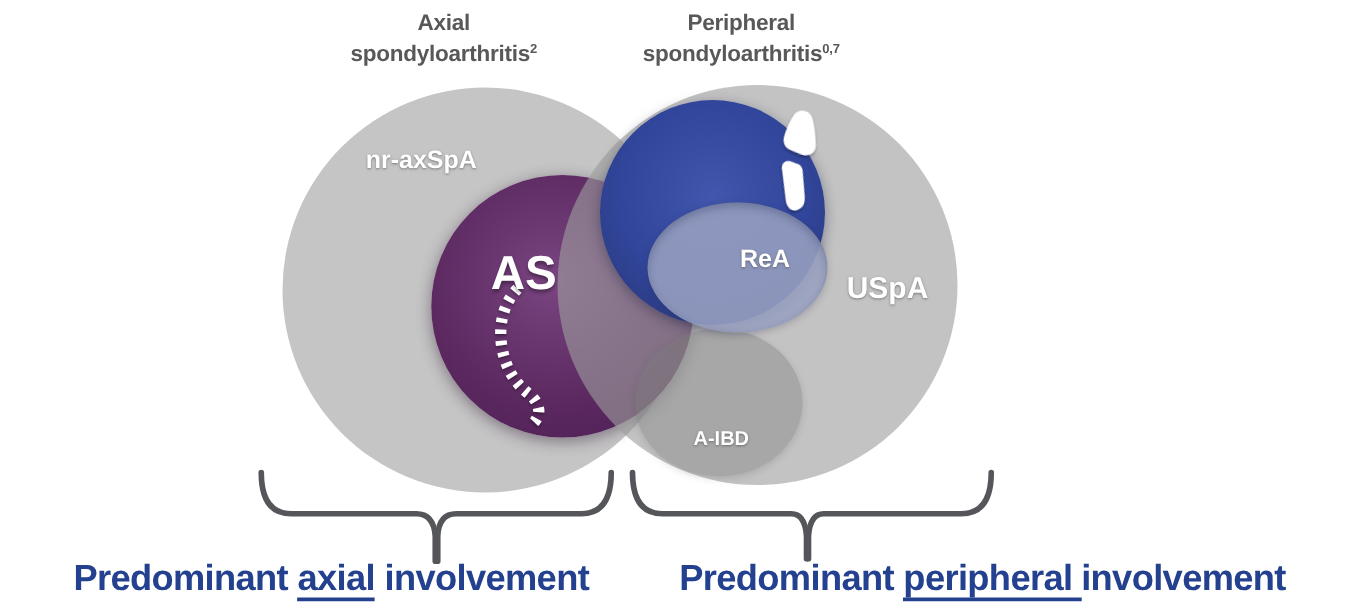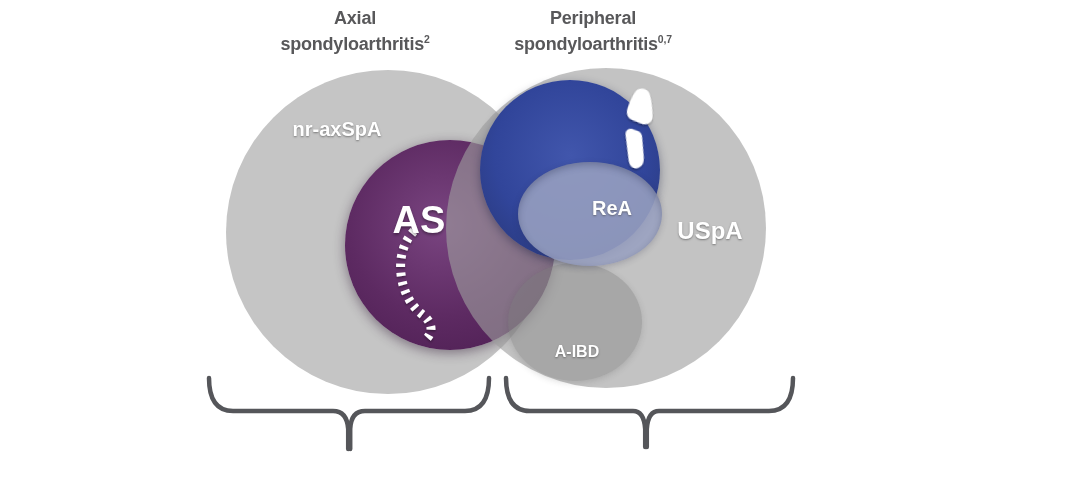--- a/index.html
+++ b/index.html
@@ -109,14 +109,20 @@
       <path class="brace" d="M793 378 Q793 411 769 411 L659 411 Q648 411 646.8 429 L646.8 447"></path>
     </g>
   </svg>
 
   <div class="vlabel l-nraxspa">nr-axSpA</div>
   <div class="vlabel l-as">AS</div>
   <div class="vlabel l-rea">ReA</div>
   <div class="vlabel l-uspa">USpA</div>
   <div class="vlabel l-aibd">A-IBD</div>
 
+  <div class="caption caption-left">
+    <span>Predominant </span><span class="u">axial</span><span> involvement</span>
+  </div>
+  <div class="caption caption-right">
+    <span>Predominant </span><span class="u u-pad">peripheral </span><span>involvement</span>
+  </div>
 
 </div>
 
 </body></html>

